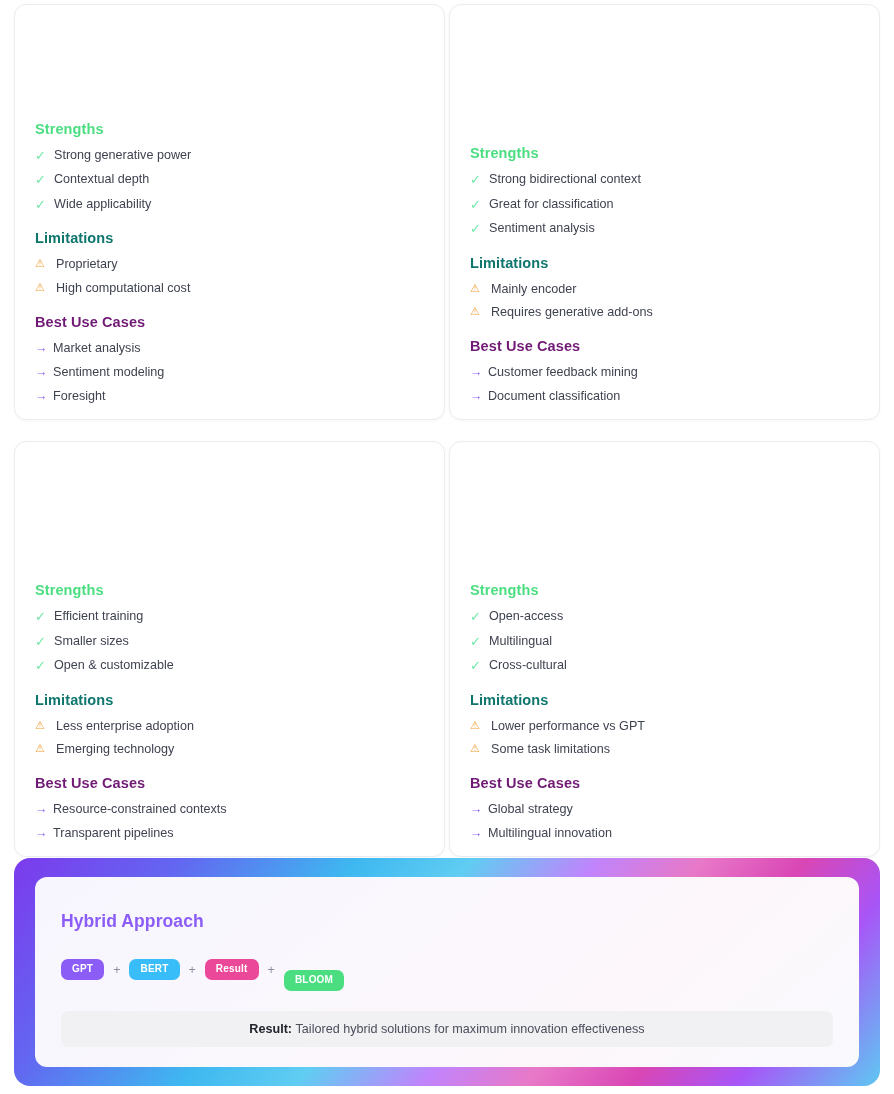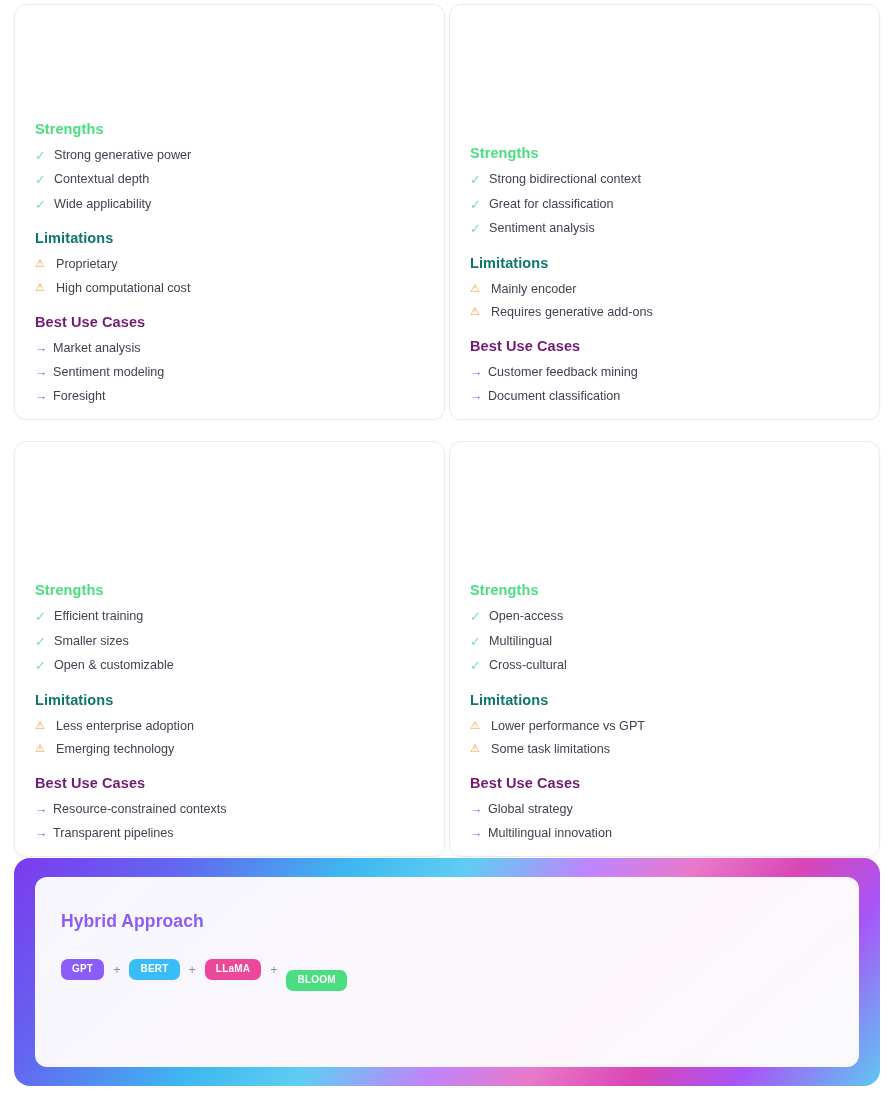--- a/index.html
+++ b/index.html
@@ -362,20 +362,24 @@
   </div>
 
   <div class="hybrid-wrap">
     <div class="hybrid-inner">
       <div class="hybrid-title">Hybrid Approach</div>
       <div class="badges">
         <span class="badge" id="badge0" style="background: rgb(139, 92, 246);">GPT</span>
         <span class="plus">+</span>
         <span class="badge" id="badge1" style="background: rgb(56, 189, 248);">BERT</span>
         <span class="plus">+</span>
-        <span class="badge" id="badge2" style="background: rgb(236, 72, 153);">LLaMA</span>
+        <span class="badge" id="badge2" style="background: rgb(236, 72, 153);">Result</span>
         <span class="plus">+</span>
         <span class="badge" id="badge3" style="background: rgb(74, 222, 128); margin-top: 22px;">BLOOM</span>
       </div>
+      <div class="result-bar">
+        <b>Result: </b>
+        <span>Tailored hybrid solutions for maximum innovation effectiveness</span>
+      </div>
     </div>
   </div>
 
 </div>
 
 </body></html>

